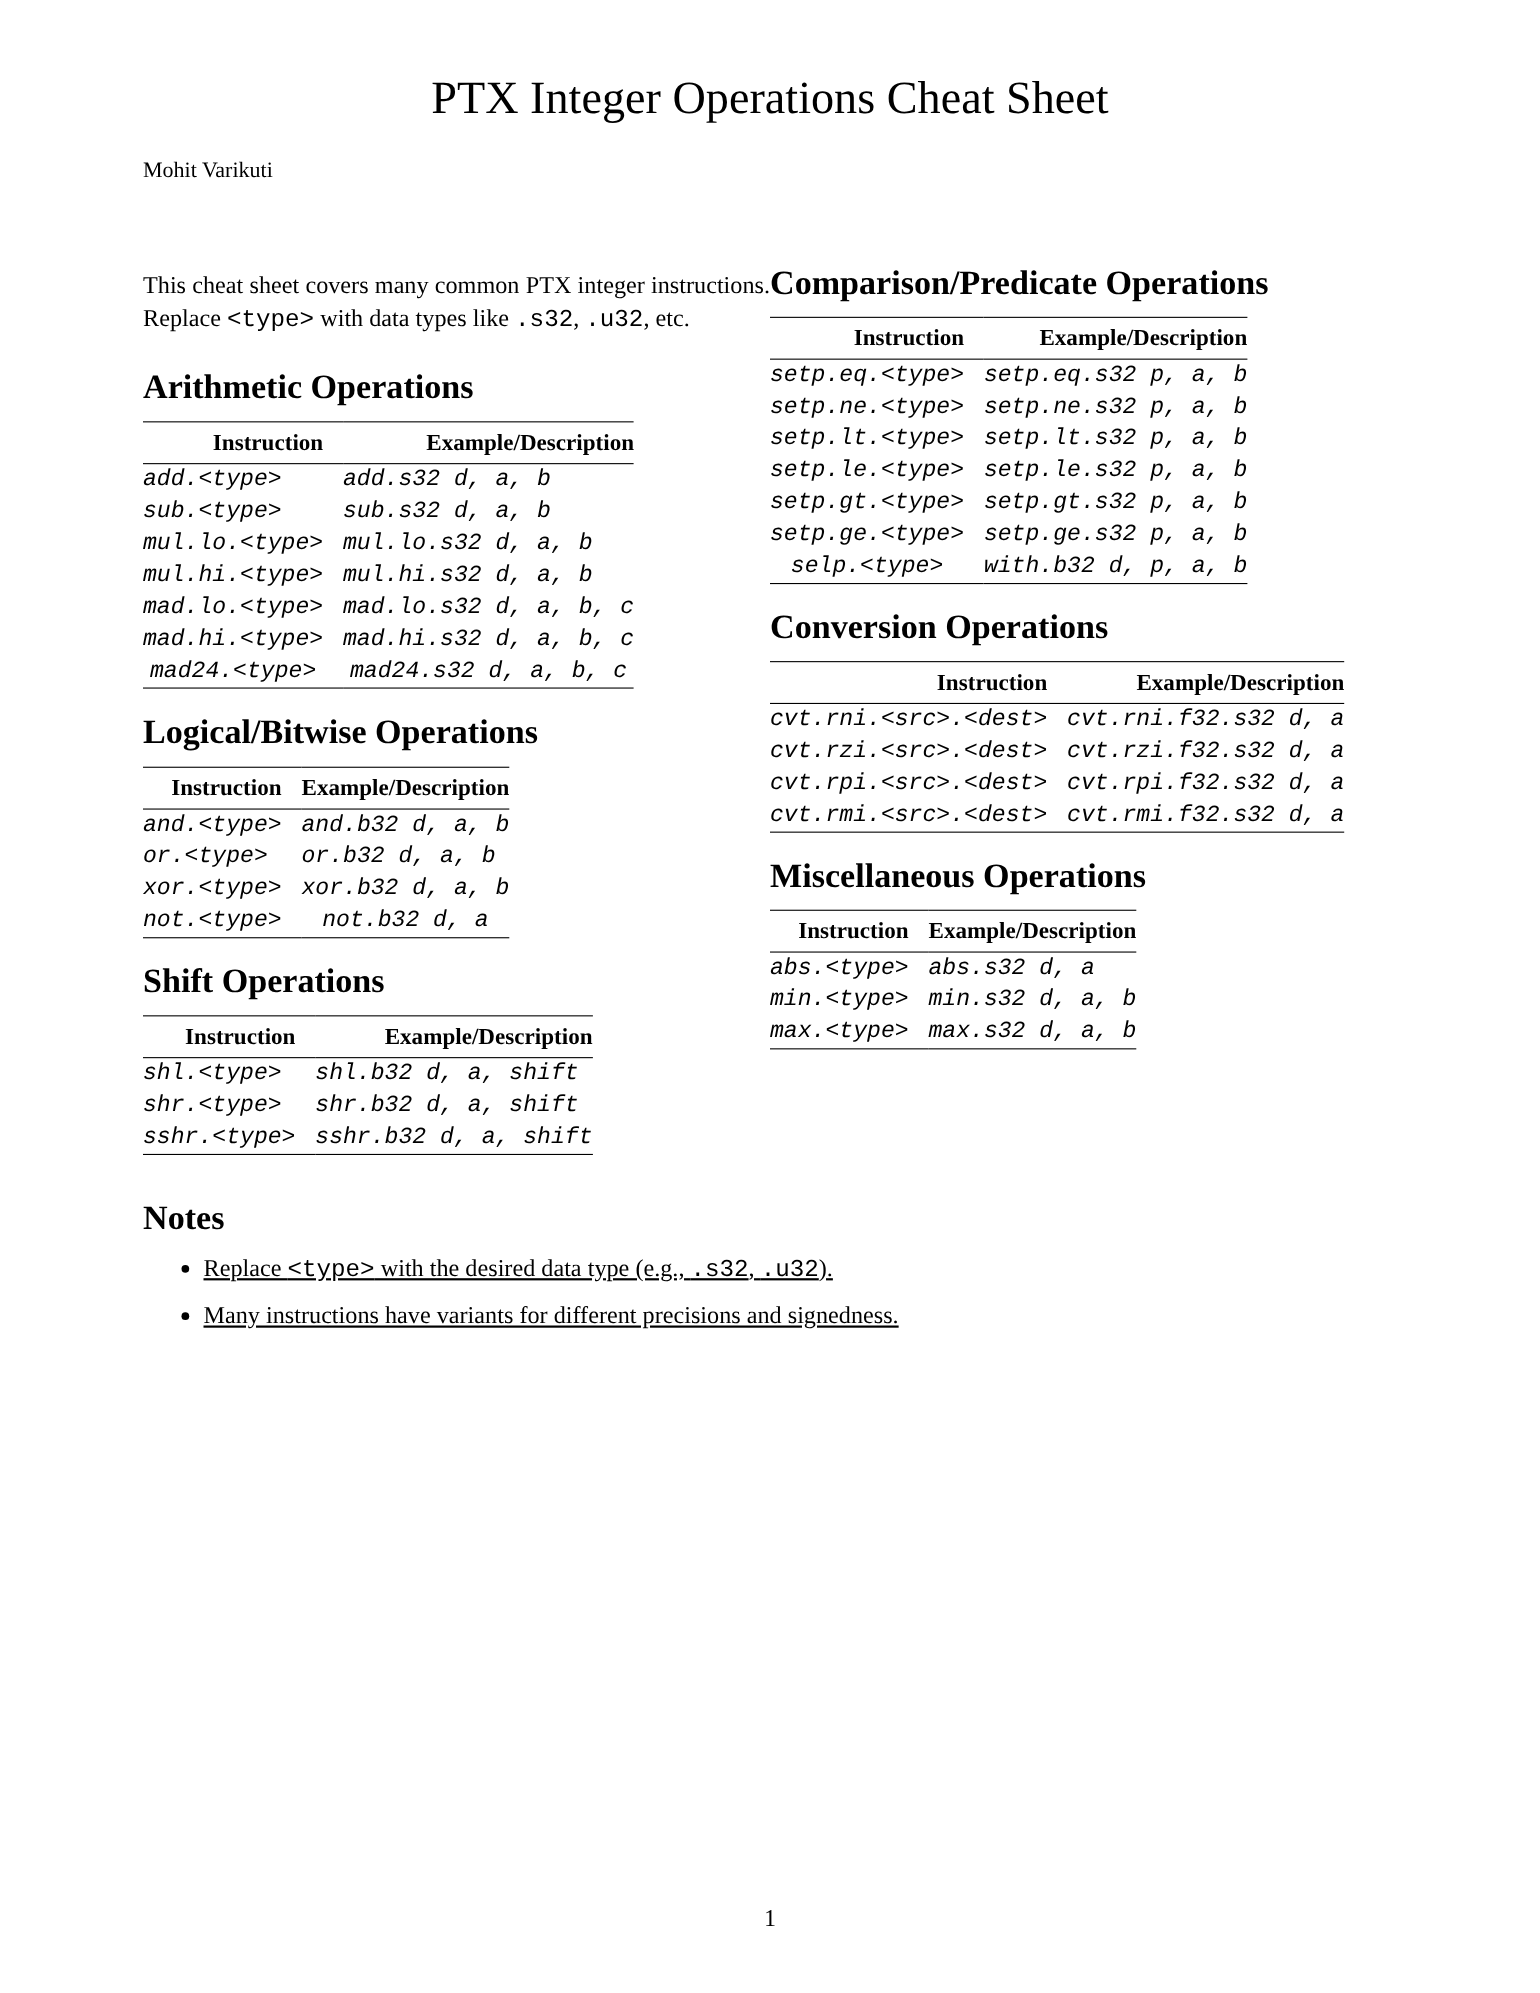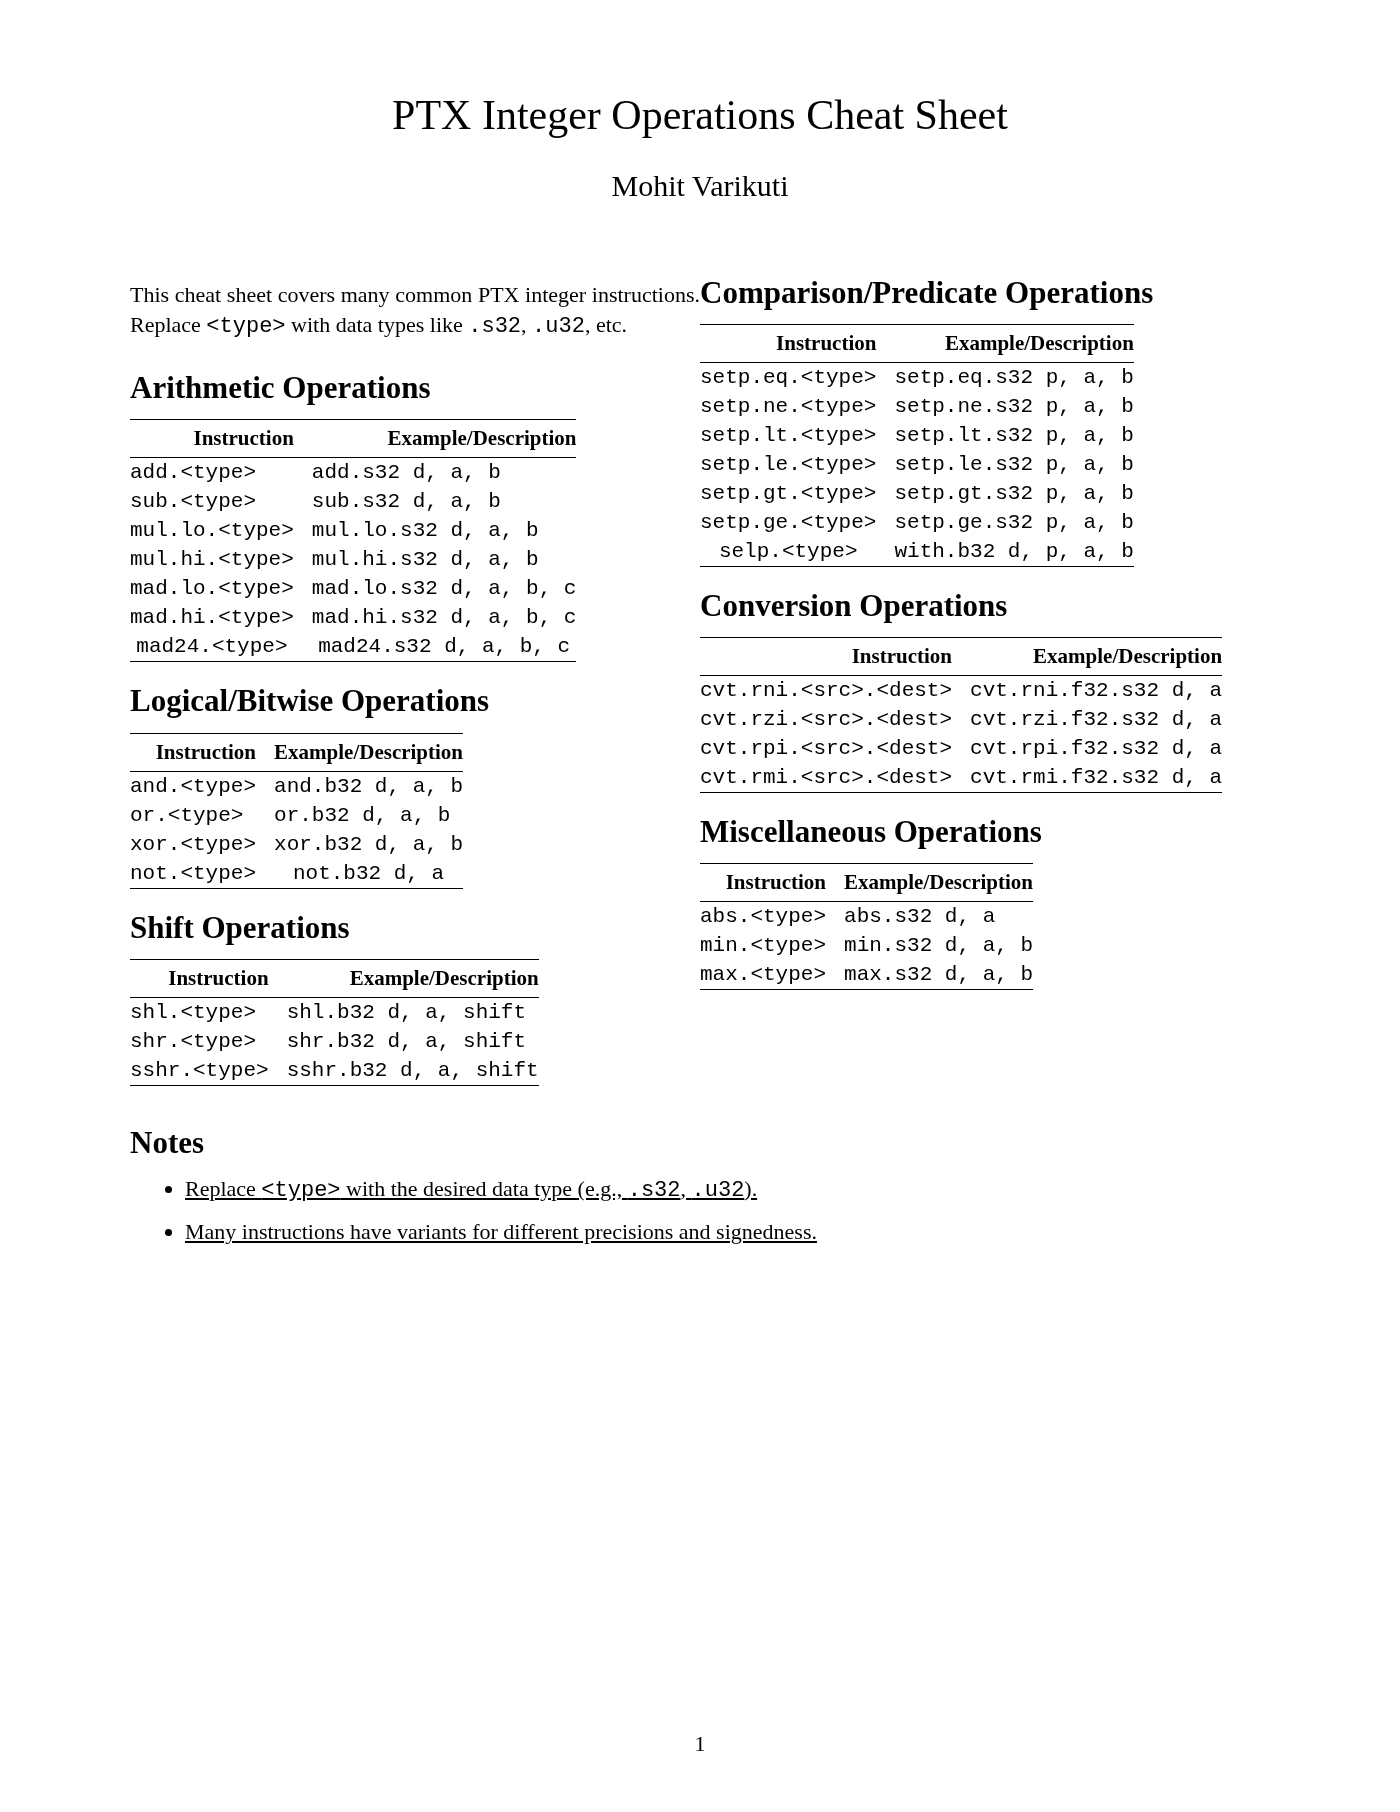--- a/index.html
+++ b/index.html
@@ -7,32 +7,31 @@
     background: #fff;
     color: #000;
     margin: 0;
     padding: 0;
     width: 1400px;
   }
   .page {
     width: 1400px;
     min-height: 1812px;
     box-sizing: border-box;
-    padding: 91px 130px 60px 130px;
+    padding: 66px 130px 60px 130px;
     position: relative;
   }
   .title {
     text-align: center;
     font-size: 42px;
     margin: 0 0 30px 0;
     font-weight: normal;
   }
   .author {
-    text-align: center;
-    font-size: 30px;
+    font-size: 20px;
     margin: 0 0 55px 0;
   }
   .columns {
     display: flex;
   }
   .col {
     flex: 1 1 50%;
     min-width: 0;
   }
   .intro {
@@ -64,20 +63,21 @@
   }
   table.optable th:last-child { padding-right: 0; }
   table.optable tbody tr:last-child td {
     border-bottom: 1.5px solid #000;
     text-align: center;
   }
   table.optable td {
     font-family: "Courier New", Courier, monospace;
     padding: 3px 18px 3px 0;
     white-space: nowrap;
+    font-style: italic;
   }
   table.optable td:last-child { padding-right: 0; }
   .notes {
     margin-top: 18px;
   }
   ul.noteslist {
     font-size: 22px;
     padding-left: 55px;
     margin: 14px 0 0 0;
     text-decoration: underline;

